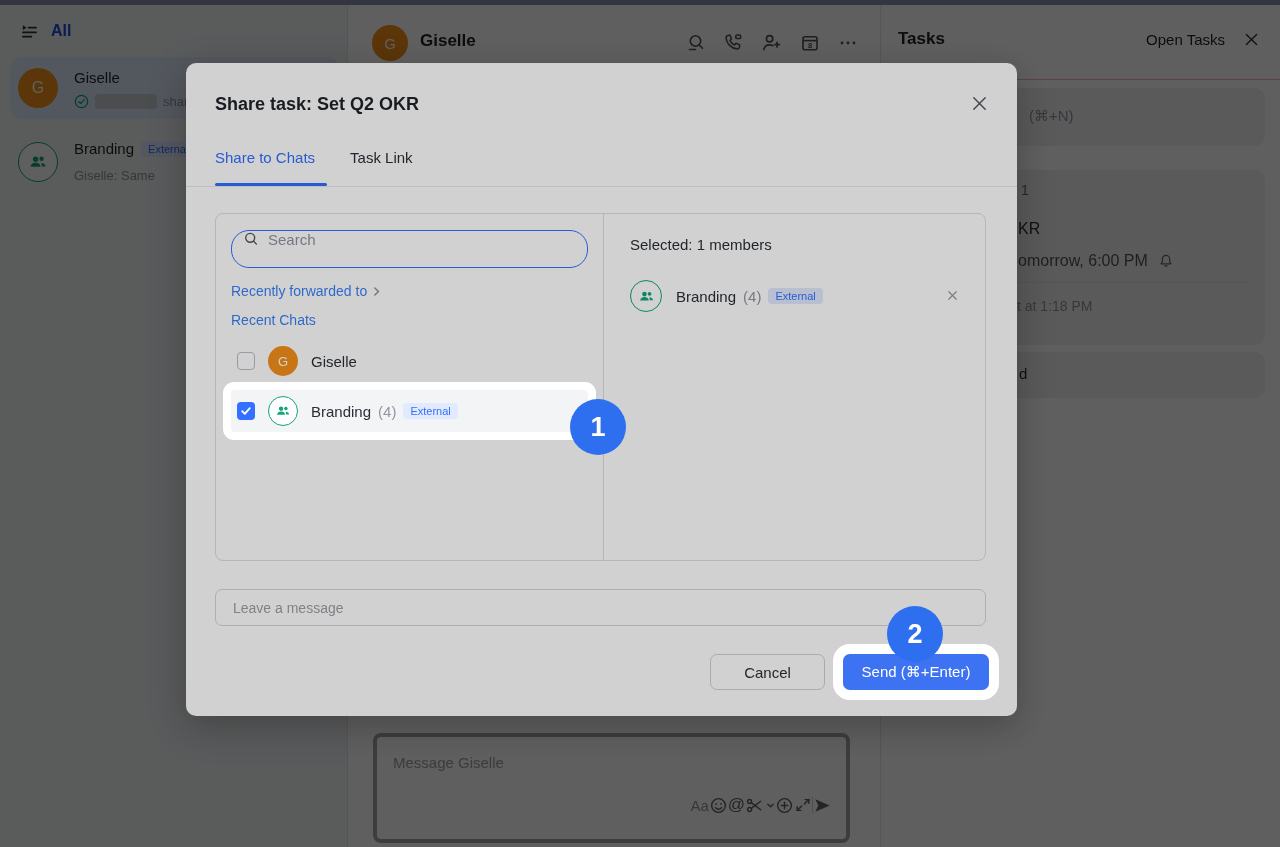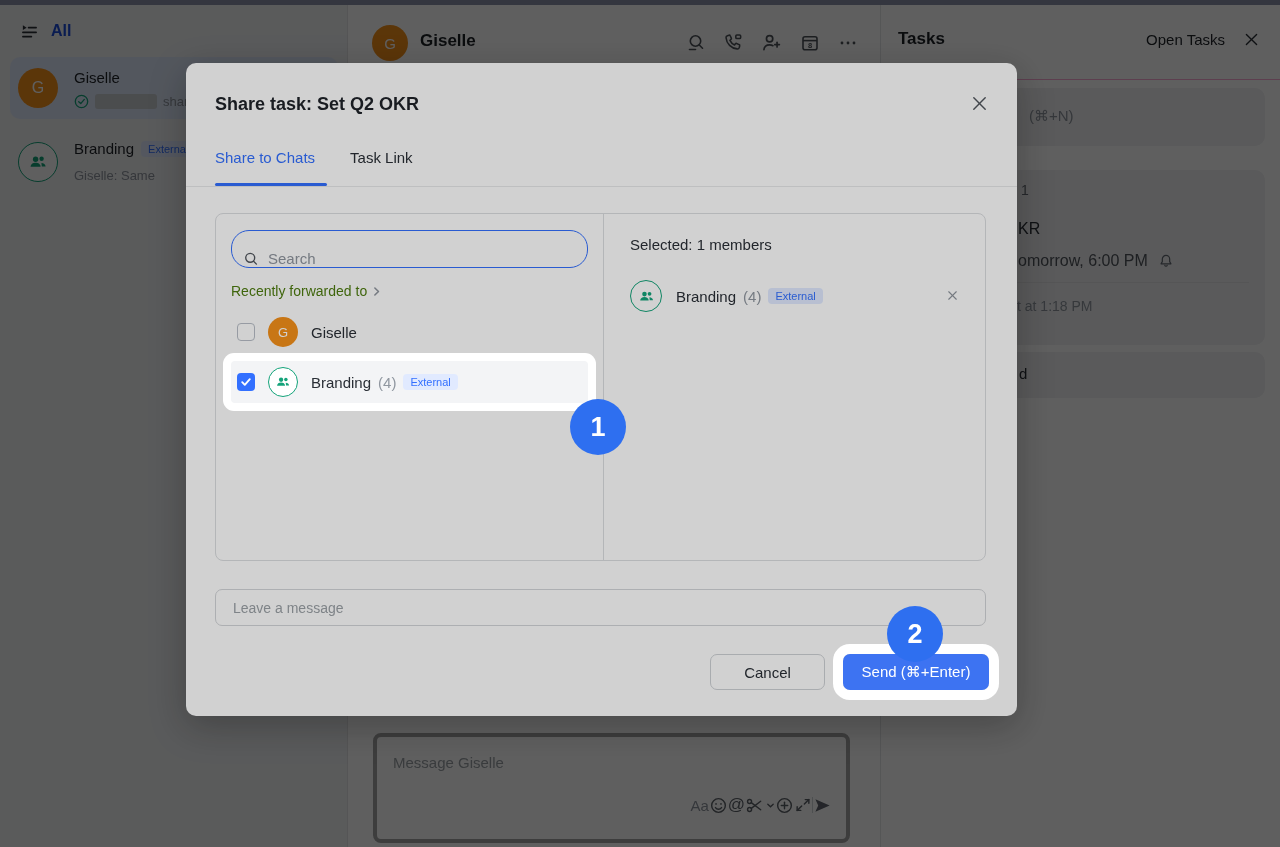--- a/index.html
+++ b/index.html
@@ -76,24 +76,24 @@
   .tab { font-size:15px; font-weight:500; color:#2a2f36; }
   .tab.active { color:#3370ff; }
   .tab-underline { position:absolute; left:29px; top:120px; width:112px; height:3px; border-radius:2px; background:#3370ff; }
   .tabs-divider { position:absolute; left:0; right:0; top:123px; height:1px; background:#e8e9eb; }
 
   .picker { position:absolute; left:29px; top:150px; width:771px; height:348px; border:1px solid #dcdee1; border-radius:8px; display:flex; background:#fff; }
   .pane-left { width:387px; padding:16px 15px; }
   .pane-divider { width:1px; background:#dcdee1; }
   .pane-right { flex:1; padding:22px 24px 0 26px; }
 
-  .search-box { height:38px; border:1.5px solid #3370ff; border-radius:18px; display:flex; align-items:flex-end; padding-left:11px; gap:9px; background:#fff; }
+  .search-box { height:38px; border:1.5px solid #3370ff; border-radius:18px; display:flex; align-items:flex-start; padding-left:11px; gap:9px; background:#fff; }
   .search-box input { border:none; outline:none; flex:1; font-size:15px; color:#1f2329; font-family:inherit; background:transparent; }
   .search-box input::placeholder { color:#8f959e; }
-  .sec-label { margin-top:15px; font-size:14px; color:#4d7c0f; display:flex; align-items:center; gap:4px; }
+  .sec-label { margin-top:15px; font-size:14px; color:#3b82f6; display:flex; align-items:center; gap:4px; }
   .sec-label.second { margin-top:13px; }
 
   .opt-row { margin-top:12px; height:42px; display:flex; align-items:center; gap:13px; padding-left:6px; }
   .checkbox { width:18px; height:18px; border:1.5px solid #b9bec7; border-radius:4px; background:#fff; flex:none; }
   .checkbox.checked { border:none; background:#3370ff; display:flex; align-items:center; justify-content:center; }
   .avatar30 { width:30px; height:30px; border-radius:50%; display:flex; align-items:center; justify-content:center; font-size:13px; font-weight:500; flex:none; }
   .opt-name { font-size:15px; color:#2a2f36; }
   .opt-count { font-size:15px; color:#9097a0; }
   .name-cluster { display:flex; align-items:center; gap:7px; }
 
@@ -325,20 +325,21 @@
         <input type="text" placeholder="Search" style="">
       </div>
       <div class="sec-label">
         <span>Recently forwarded to</span>
         <span>
           <svg width="11" height="11" viewBox="0 0 10 10" stroke="#8f959e" fill="none" stroke-width="1.4" stroke-linecap="round" stroke-linejoin="round">
               <polyline points="3.5,1.8 6.8,5 3.5,8.2"></polyline>
             </svg>
         </span>
       </div>
+      <div class="sec-label second">Recent Chats</div>
 
       <div class="opt-row">
         <span class="checkbox"></span>
         <span class="avatar30 avatar-orange">G</span>
         <span class="opt-name">Giselle</span>
       </div>
 
       <div class="highlight-row">
         <span class="checkbox checked">
           <svg width="12" height="12" viewBox="0 0 12 12" stroke="#fff" fill="none" stroke-width="1.9" stroke-linecap="round" stroke-linejoin="round">

